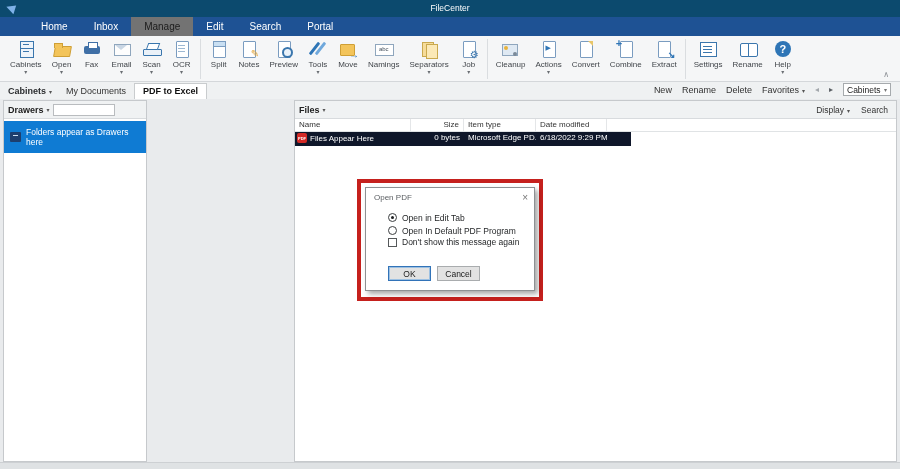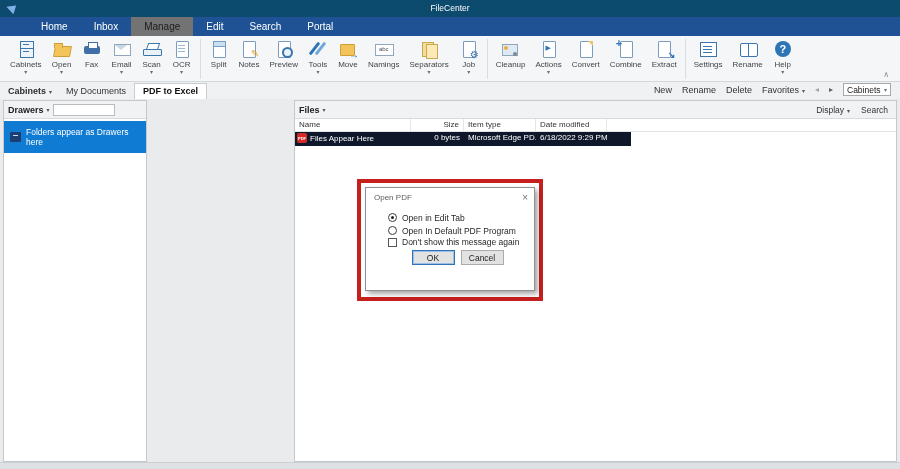--- a/index.html
+++ b/index.html
@@ -136,21 +136,21 @@
   .dialog{position:absolute;left:4px;top:4px;width:170px;height:104px;background:#fff;border:1px solid #8d9093;
           box-shadow:3px 3px 5px rgba(0,0,0,.35)}
   .dtitle{display:flex;align-items:center;padding:5px 6px 0 8px;color:#5a5e62;font-size:8px}
   .dclose{margin-left:auto;color:#777;font-size:10px;line-height:8px}
   .dbody{padding:9px 0 0 22px}
   .opt{display:flex;align-items:center;gap:5px;height:13px;font-size:8.5px;color:#1f2123}
   .radio{width:9px;height:9px;border:1px solid #3c3f41;border-radius:50%;position:relative;background:#fff;flex:none}
   .radio.sel::after{content:"";position:absolute;left:2px;top:2px;right:2px;bottom:2px;background:#1b1d1f;border-radius:50%}
   .chkrow{display:flex;align-items:center;gap:5px;font-size:8.5px;color:#1f2123}
   .checkbox{width:9px;height:9px;border:1px solid #55585a;background:#fff;flex:none}
-  .dbtns{display:flex;justify-content:center;gap:6px;margin-top:3px;padding-right:7px}
+  .dbtns{display:flex;justify-content:flex-start;gap:6px;margin-top:19px;padding-right:7px}
   .btn{width:43px;height:15px;background:#e2e2e2;border:1px solid #a9acae;display:flex;align-items:center;
        justify-content:center;font-size:8.5px;color:#222}
   .btn.default{border:1px solid #3273b8;box-shadow:inset 0 0 0 1px #9cc0e2}
 </style>
 </head>
 <body>
 
 <div class="page">
 
   <div class="titlebar">

